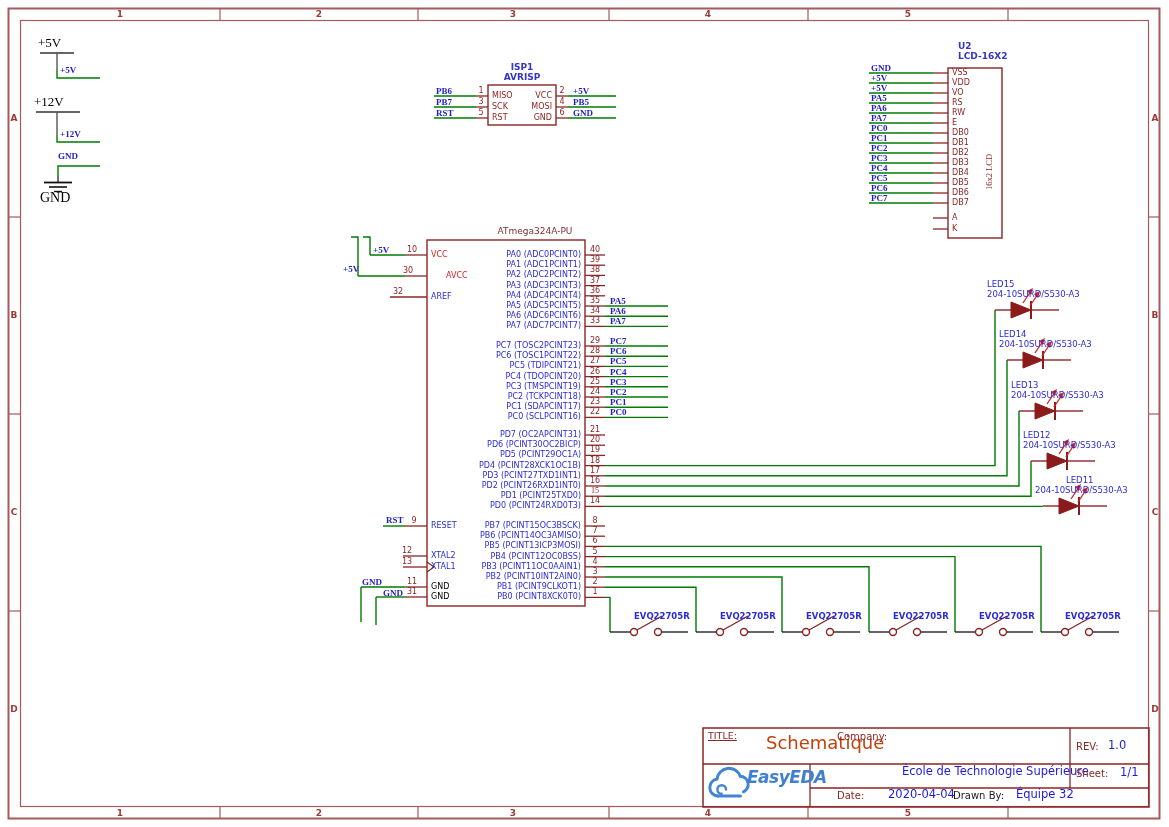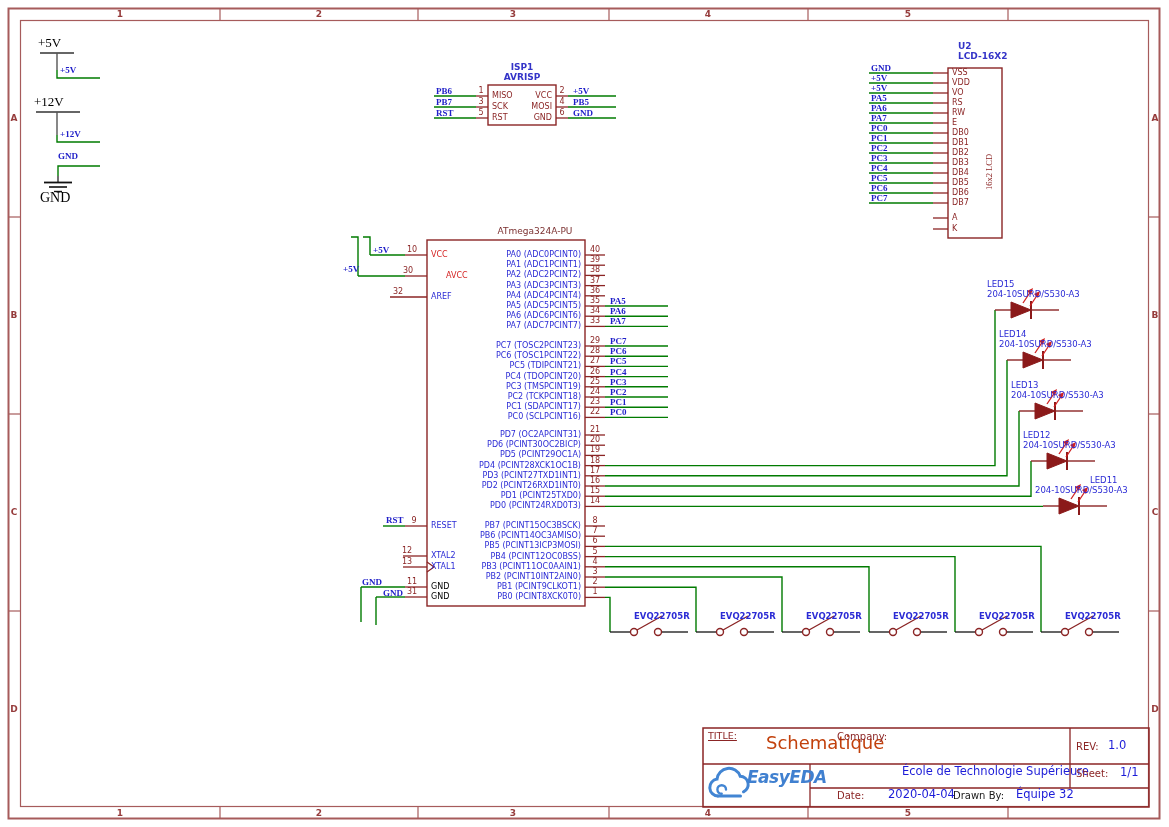--- a/index.html
+++ b/index.html
@@ -410,21 +410,21 @@
     <div class="t pnum ctr" style="left: 595px; top: 435.2px;">20</div>
     <div class="t pname" style="top: 440.2px; right: 588px;">PD6 (PCINT30OC2BICP)</div>
     <div class="t pnum ctr" style="left: 595px; top: 445.4px;">19</div>
     <div class="t pname" style="top: 450.4px; right: 588px;">PD5 (PCINT29OC1A)</div>
     <div class="t pnum ctr" style="left: 595px; top: 455.6px;">18</div>
     <div class="t pname" style="top: 460.6px; right: 588px;">PD4 (PCINT28XCK1OC1B)</div>
     <div class="t pnum ctr" style="left: 595px; top: 465.8px;">17</div>
     <div class="t pname" style="top: 470.8px; right: 588px;">PD3 (PCINT27TXD1INT1)</div>
     <div class="t pnum ctr" style="left: 595px; top: 476px;">16</div>
     <div class="t pname" style="top: 481px; right: 588px;">PD2 (PCINT26RXD1INT0)</div>
-    <div class="t pnum ctr" style="left: 595px; top: 486.2px;">15</div>
+    <div class="t pnum ctr" style="left: 595px; top: 486.2px; font-family: Liberation Serif, serif;">15</div>
     <div class="t pname" style="top: 491.2px; right: 588px;">PD1 (PCINT25TXD0)</div>
     <div class="t pnum ctr" style="left: 595px; top: 496.4px;">14</div>
     <div class="t pname" style="top: 501.4px; right: 588px;">PD0 (PCINT24RXD0T3)</div>
     <div class="t pnum ctr" style="left: 595px; top: 516px;">8</div>
     <div class="t pname" style="top: 521px; right: 588px;">PB7 (PCINT15OC3BSCK)</div>
     <div class="t pnum ctr" style="left: 595px; top: 526.2px;">7</div>
     <div class="t pname" style="top: 531.2px; right: 588px; margin-left: 28px;">PB6 (PCINT14OC3AMISO)</div>
     <div class="t pnum ctr" style="left: 595px; top: 536.4px;">6</div>
     <div class="t pname" style="top: 541.4px; right: 588px;">PB5 (PCINT13ICP3MOSI)</div>
     <div class="t pnum ctr" style="left: 595px; top: 546.6px;">5</div>
@@ -438,21 +438,21 @@
     <div class="t pnum ctr" style="left: 595px; top: 587.4px;">1</div>
     <div class="t pname" style="top: 592.4px; right: 588px;">PB0 (PCINT8XCK0T0)</div>
     <div class="t led-label" style="left: 987px; top: 279px;">LED15</div>
     <div class="t led-label" style="left: 987px; top: 289px;">204-10SURD/S530-A3</div>
     <div class="t led-label" style="left: 999px; top: 329px;">LED14</div>
     <div class="t led-label" style="left: 999px; top: 339px;">204-10SURD/S530-A3</div>
     <div class="t led-label" style="left: 1011px; top: 380px;">LED13</div>
     <div class="t led-label" style="left: 1011px; top: 390px;">204-10SURD/S530-A3</div>
     <div class="t led-label" style="left: 1023px; top: 430px;">LED12</div>
     <div class="t led-label" style="left: 1023px; top: 440px;">204-10SURD/S530-A3</div>
-    <div class="t led-label" style="left: 1090px; top: 475px;">LED11</div>
+    <div class="t led-label" style="left: 1030px; top: 475px; padding-left: 36px;">LED11</div>
     <div class="t led-label" style="left: 1035px; top: 485px;">204-10SURD/S530-A3</div>
     <div class="t sw-label" style="left: 634px; top: 611px;">EVQ22705R</div>
     <div class="t sw-label" style="left: 720px; top: 611px;">EVQ22705R</div>
     <div class="t sw-label" style="left: 806px; top: 611px;">EVQ22705R</div>
     <div class="t sw-label" style="left: 893px; top: 611px;">EVQ22705R</div>
     <div class="t sw-label" style="left: 979px; top: 611px;">EVQ22705R</div>
     <div class="t sw-label" style="left: 1065px; top: 611px;">EVQ22705R</div>
     <div class="t tb-label" style="left: 708px; top: 731px;">TITLE:</div>
     <div class="t tb-title" style="left: 766px; top: 738px;">Schematique</div>
     <div class="t tb-label2" style="left: 1076px; top: 742px;">REV:</div>

